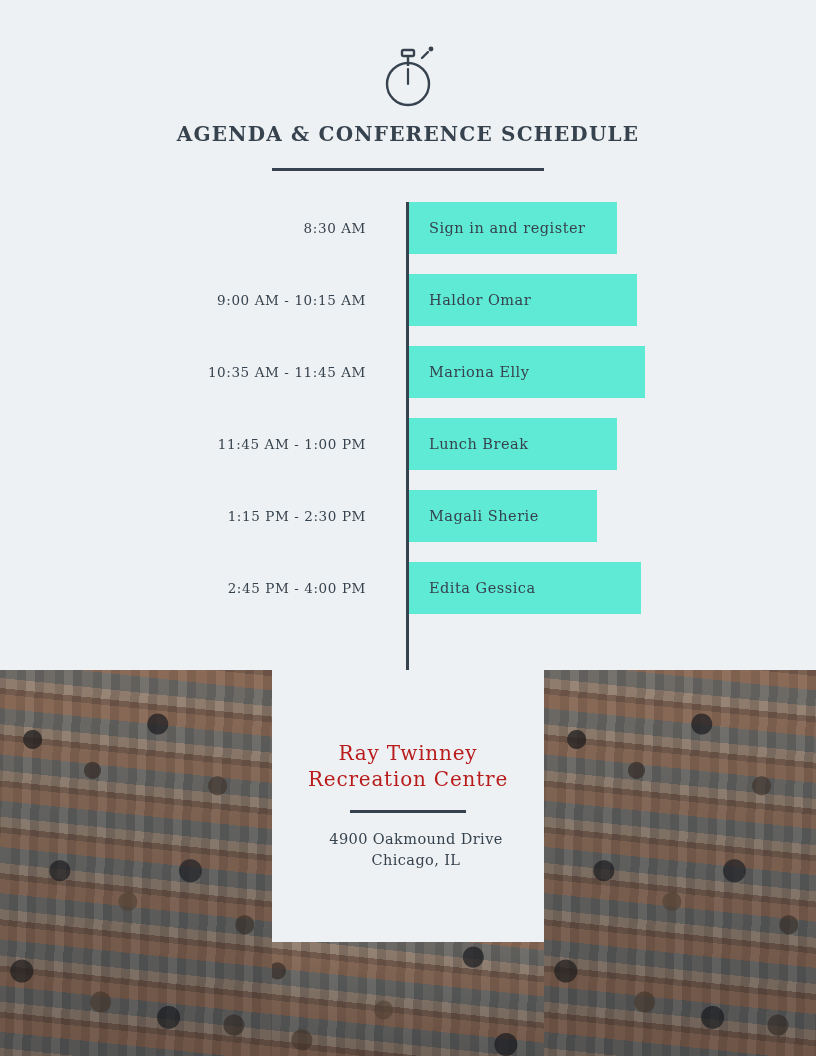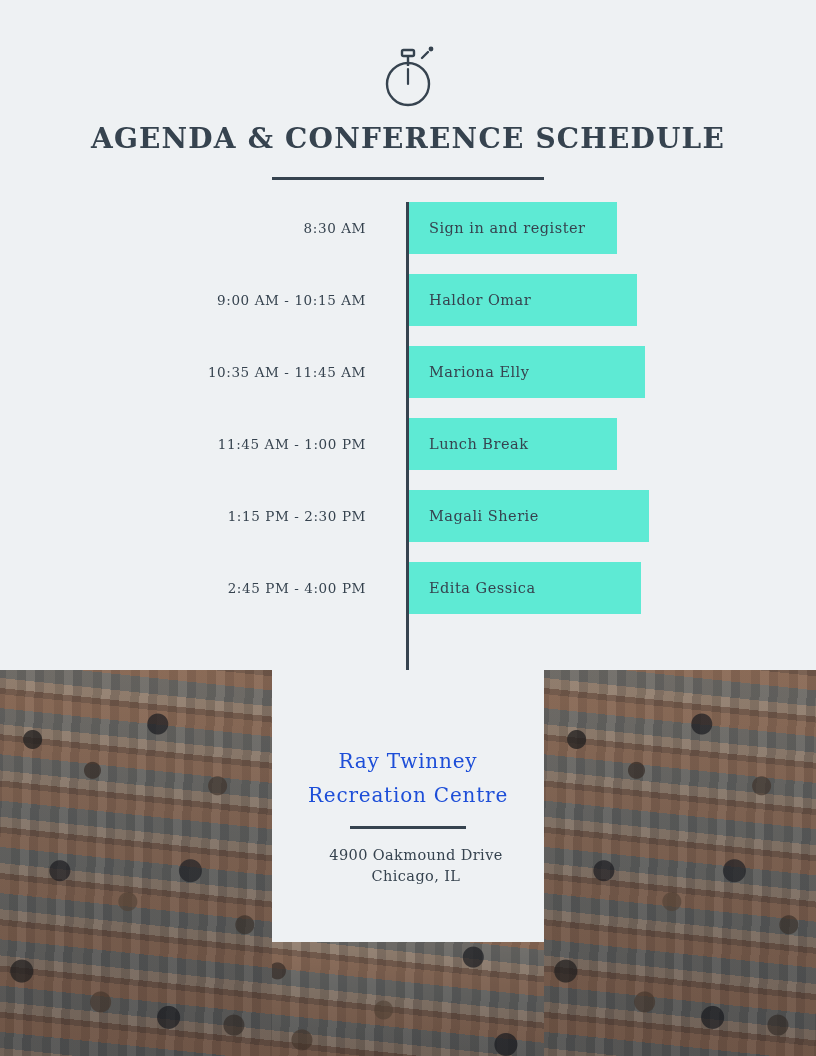--- a/index.html
+++ b/index.html
@@ -32,21 +32,21 @@
     text-align: center;
   }
   .timer-icon {
     display: block;
     margin: 0 auto 12px auto;
     width: 64px;
     height: 66px;
   }
   .title {
     font-family: "DejaVu Serif", serif;
-    font-size: 28px;
+    font-size: 20px;
     letter-spacing: 1.2px;
     color: #36434f;
     font-weight: bold;
     text-transform: uppercase;
     margin: 0;
     white-space: nowrap;
   }
   .title-rule {
     width: 272px;
     height: 3px;
@@ -204,22 +204,22 @@
     left: 0;
     top: 70px;
     width: 272px;
     text-align: center;
   }
   .venue-name {
     font-family: "DejaVu Serif", serif;
     font-size: 20px;
     line-height: 26px;
     letter-spacing: 0.8px;
-    color: #1d4ed8;
-    margin: 8px;
+    color: #b91c1c;
+    margin: 0;
     font-weight: normal;
   }
   .venue-rule {
     width: 116px;
     height: 3px;
     background: #36434f;
     margin: 18px auto 16px auto;
   }
   .venue-addr {
     font-family: "DejaVu Serif", serif;
@@ -273,21 +273,21 @@
 
     <div class="row" style="top:216px;">
       <div class="row-time">11:45 AM - 1:00 PM</div>
       <div class="row-spacer"></div>
       <div class="row-label" style="width:208px;">Lunch Break</div>
     </div>
 
     <div class="row" style="top:288px;">
       <div class="row-time">1:15 PM - 2:30 PM</div>
       <div class="row-spacer"></div>
-      <div class="row-label" style="width:240px;">Magali Sherie</div>
+      <div class="row-label" style="width:188px;">Magali Sherie</div>
     </div>
 
     <div class="row" style="top:360px;">
       <div class="row-time">2:45 PM - 4:00 PM</div>
       <div class="row-spacer"></div>
       <div class="row-label" style="width:232px;">Edita Gessica</div>
     </div>
   </div>
 
   <div class="photo photo-bottom">

